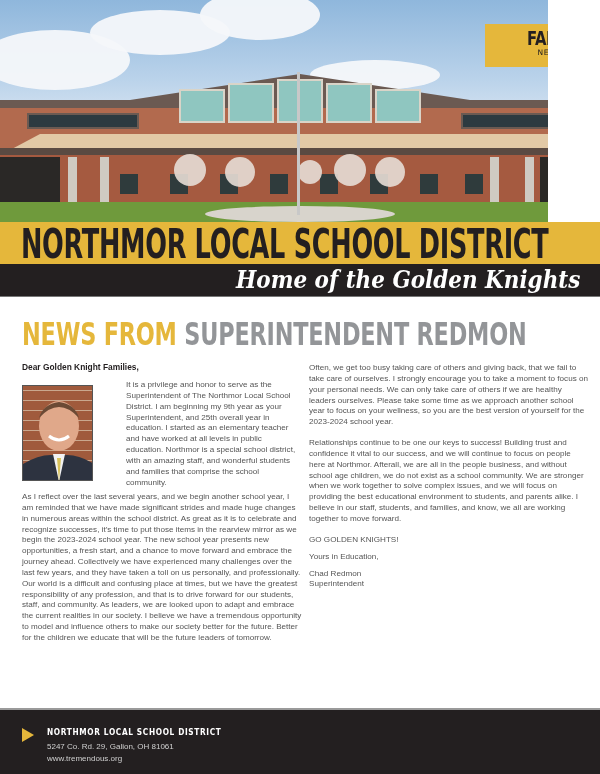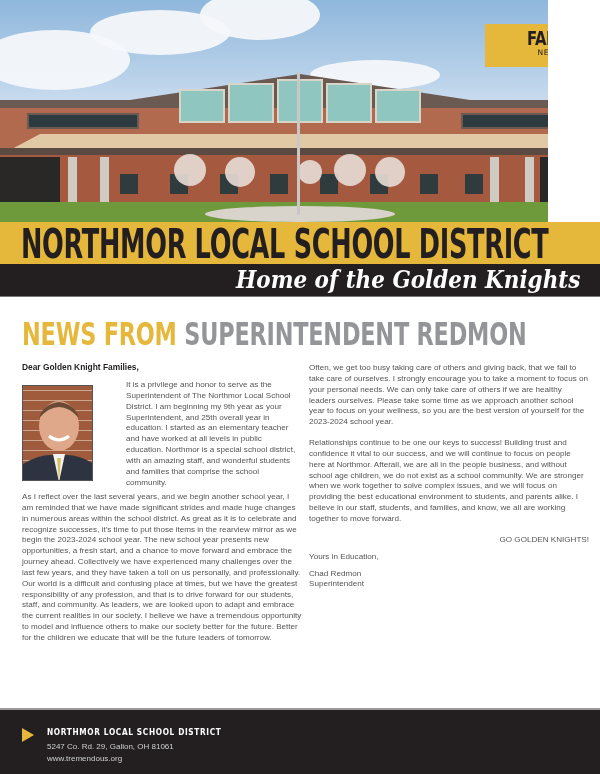--- a/index.html
+++ b/index.html
@@ -146,21 +146,21 @@
   <p>It is a privilege and honor to serve as the Superintendent of The Northmor Local School District.  I am beginning my 9th year as your Superintendent, and 25th overall year in education.  I started as an elementary teacher and have worked at all levels in public education. Northmor is a special school district, with an amazing staff, and wonderful students and families that comprise the school community.</p>
 </div>
 
 <div class="col left-bottom">
   <p>As I reflect over the last several years, and we begin another school year, I am reminded that we have made significant strides and made huge changes in numerous areas within the school district. As great as it is to celebrate and recognize successes, it’s time to put those items in the rearview mirror as we begin the 2023-2024 school year. The new school year presents new opportunities, a fresh start, and a chance to move forward and embrace the journey ahead.  Collectively we have experienced many challenges over the last few years, and they have taken a toll on us personally, and professionally.  Our world is a difficult and confusing place at times, but we have the greatest responsibility of any profession, and that is to drive forward for our students, staff, and community. As leaders, we are looked upon to adapt and embrace the current realities in our society.  I believe we have a tremendous opportunity to model and influence others to make our society better for the future. Better for the children we educate that will be the future leaders of tomorrow.</p>
 </div>
 
 <div class="col right">
   <p> Often, we get too busy taking care of others and giving back, that we fail to take care of ourselves. I strongly encourage you to take a moment to focus on your personal needs. We can only take care of others if we are healthy leaders ourselves. Please take some time as we approach another school year to focus on your wellness, so you are the best version of yourself for the 2023-2024 school year.</p>
   <p>Relationships continue to be one our keys to success! Building trust and confidence it vital to our success, and we will continue to focus on people here at Northmor. Afterall, we are all in the people business, and without school age children, we do not exist as a school community. We are stronger when we work together to solve complex issues, and we will focus on providing the best educational environment to students, and parents alike. I believe in our staff, students, and families, and know, we all are working together to move forward.</p>
-  <p style="margin-bottom:6px;text-align:right;">GO GOLDEN KNIGHTS!</p>
+  <p style="margin-bottom:6px;">GO GOLDEN KNIGHTS!</p>
   <p style="margin-bottom:6px;">Yours in Education,</p>
   <div>Chad Redmon</div>
   <div>Superintendent</div>
 </div>
 
 <div class="footer">
   <div class="arrow"></div>
   <div class="name">NORTHMOR LOCAL SCHOOL DISTRICT</div>
   <div class="addr">
     <div>5247 Co. Rd. 29, Galion, OH 81061</div>

